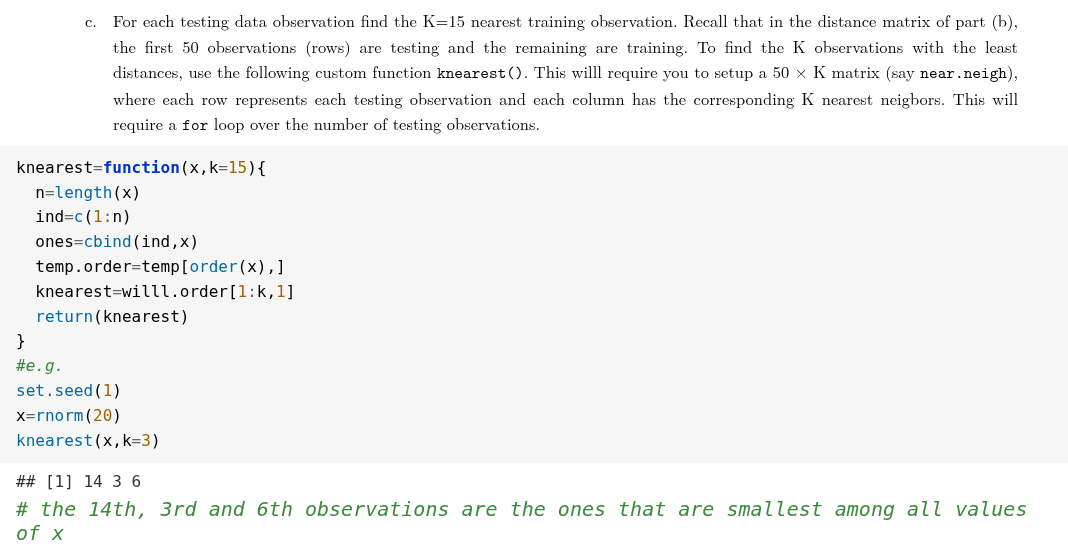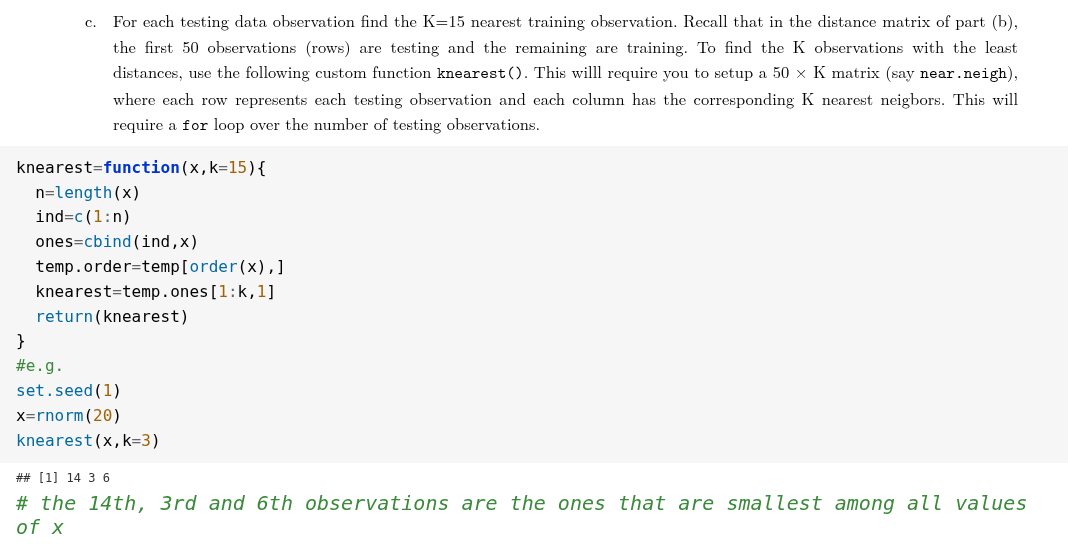--- a/index.html
+++ b/index.html
@@ -47,26 +47,27 @@
       color: #666;
     }
     .num { 
       color: #a16207;
     }
     .fn { 
       color: #0369a1;
     }
     .com { 
       color: #3a8a3a;
+      font-style: italic;
       text-align: right;
     }
     .outblock {
       padding: 6px 16px 2px 16px;
       font-family: "DejaVu Sans Mono", "Courier New", monospace;
-      font-size: 12px;
+      font-size: 16px;
       line-height: 1.6;
       color: #333;
     }
     .combelow {
       padding: 0 16px 8px 16px;
       font-family: "DejaVu Sans Mono", "Courier New", monospace;
       font-size: 20px;
       font-style: italic;
       color: #3a8a3a;
     }
@@ -79,21 +80,21 @@
   <div class="body">
     <span>For each testing data observation find the K=15 nearest training observation. Recall that in the distance matrix of part (b), the first 50 observations (rows) are testing and the remaining are training. To find the K observations with the least distances, use the following custom function </span><span class="tt">knearest()</span><span>. This willl require you to setup a 50 × K matrix (say </span><span class="tt">near.neigh</span><span>), where each row represents each testing observation and each column has the corresponding K nearest neigbors. This will require a </span><span class="tt">for</span><span> loop over the number of testing observations.</span>
   </div>
 </div>
 
 <div class="codeblock"><span><span>knearest</span><span class="op">=</span><span class="kw">function</span><span>(x,k</span><span class="op">=</span><span class="num">15</span><span>){</span></span>
 <span><span>  n</span><span class="op">=</span><span class="fn">length</span><span>(x)</span></span>
 <span><span>  ind</span><span class="op">=</span><span class="fn">c</span><span>(</span><span class="num">1</span><span class="op">:</span><span>n)</span></span>
 <span><span>  ones</span><span class="op">=</span><span class="fn">cbind</span><span>(ind,x)</span></span>
 <span><span>  temp.order</span><span class="op">=</span><span>temp[</span><span class="fn">order</span><span>(x),]</span></span>
-<span><span>  knearest</span><span class="op">=</span><span>temp.ones[</span><span class="num">1</span><span class="op">:</span><span>k,</span><span class="num">1</span><span>]</span></span>
+<span><span>  knearest</span><span class="op">=</span><span>willl.order[</span><span class="num">1</span><span class="op">:</span><span>k,</span><span class="num">1</span><span>]</span></span>
 <span><span>  </span><span class="fn">return</span><span>(knearest)</span></span>
 <span><span>}</span></span>
 <span class="com">#e.g.</span>
 <span><span class="fn">set.seed</span><span>(</span><span class="num">1</span><span>)</span></span>
 <span><span>x</span><span class="op">=</span><span class="fn">rnorm</span><span>(</span><span class="num">20</span><span>)</span></span>
 <span><span class="fn">knearest</span><span>(x,k</span><span class="op">=</span><span class="num">3</span><span>)</span></span></div>
 
 <div class="outblock">## [1] 14  3  6</div>
 
 <div class="combelow"># the 14th, 3rd and 6th observations are the ones that are smallest among all values of x</div>

